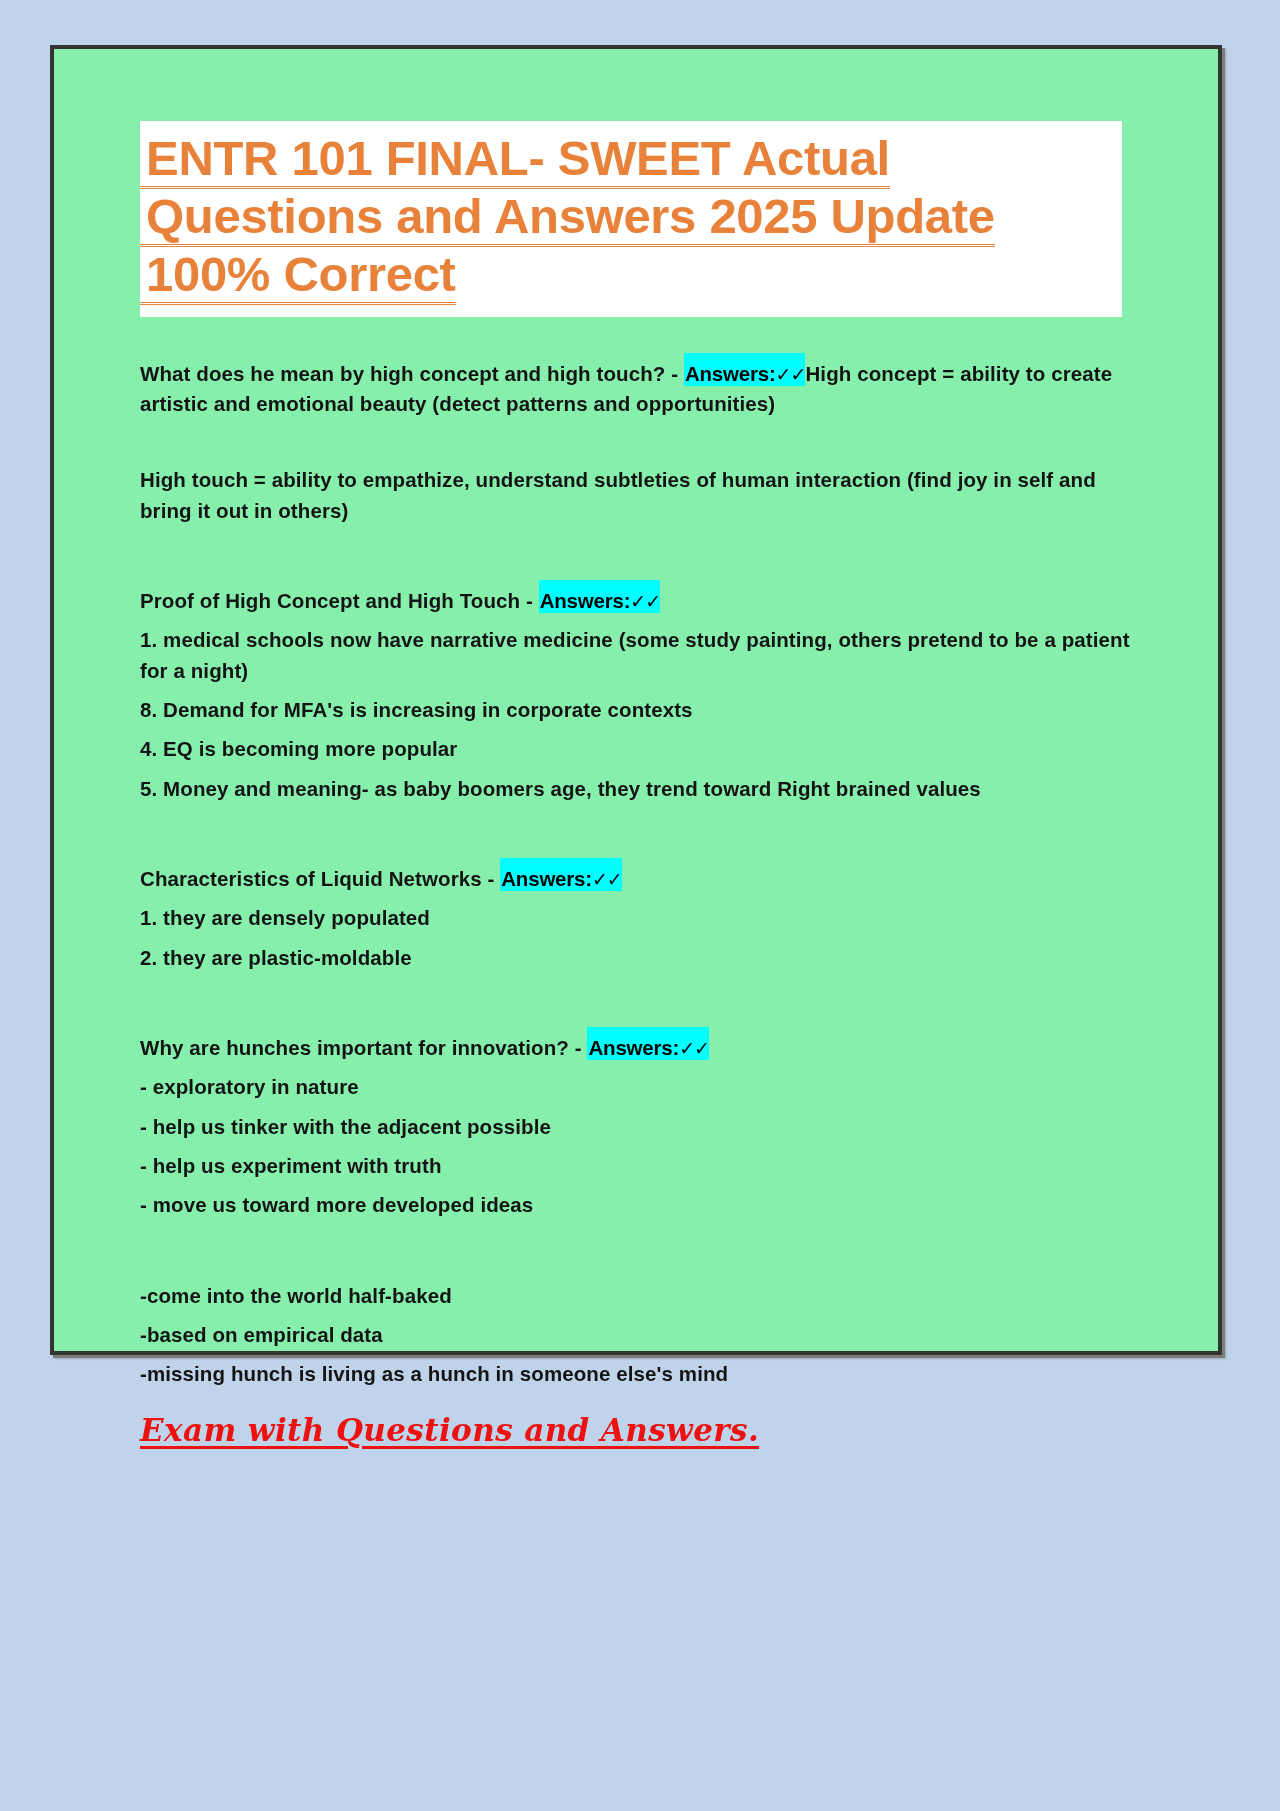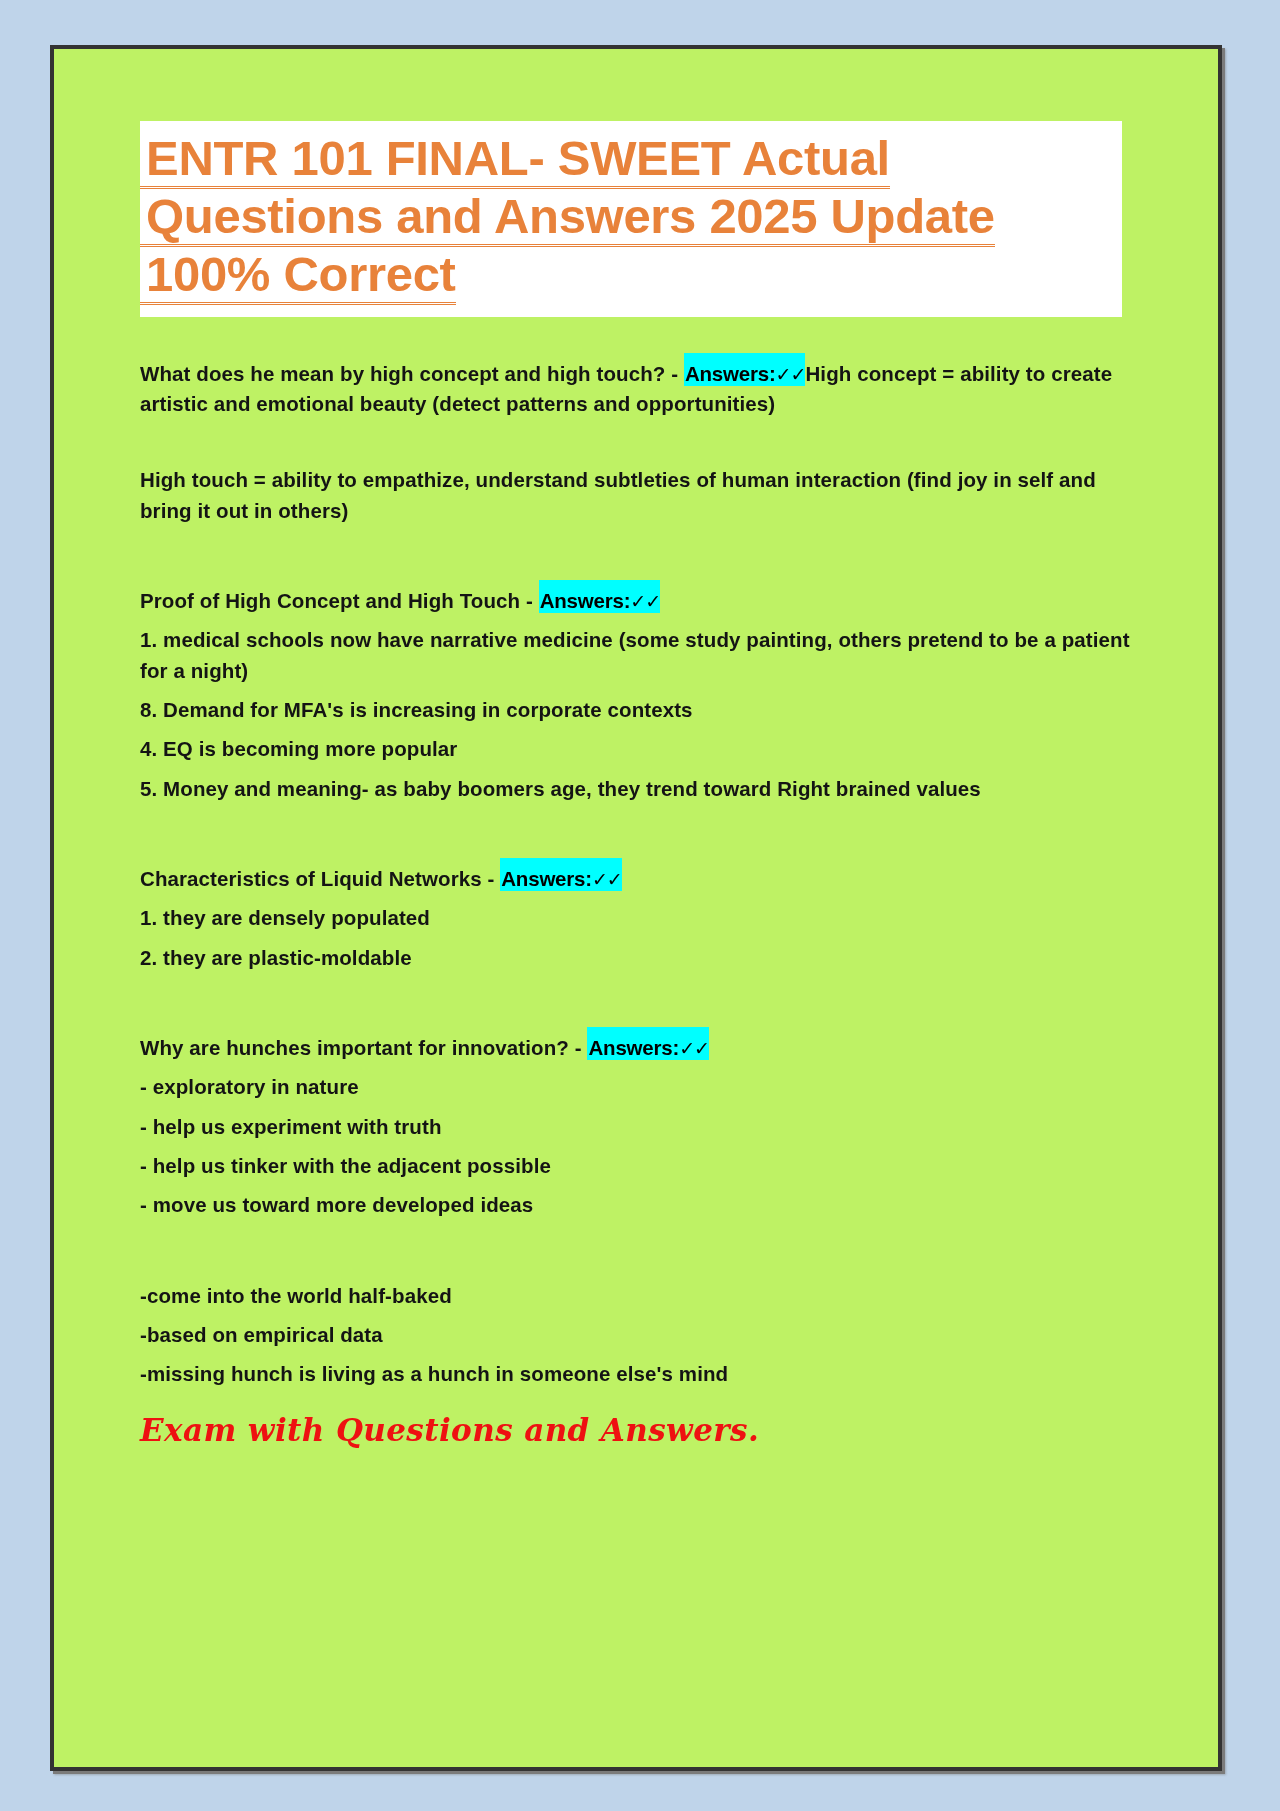--- a/index.html
+++ b/index.html
@@ -13,24 +13,24 @@
     font-family: "Liberation Sans", sans-serif;
     overflow: hidden;
   }
 
   
   .page-frame {
     position: absolute;
     left: 50px;
     top: 45px;
     width: 1172px;
-    height: 1726px;
+    height: 1310px;
     box-sizing: border-box;
     border: 4px solid #333333;
-    background: #bef264;
+    background: #86efac;
     box-shadow: 3px 3px 0 0 #7b7b7b, 4px 4px 2px 0 rgba(120,120,120,0.45);
   }
 
   .doc-body {
     position: absolute;
     left: 86px;
     top: 72px;
     width: 1000px;
   }
 
@@ -85,20 +85,21 @@
     letter-spacing: -1px;
   }
 
   
   .script-line {
     font-family: "DejaVu Serif", "Liberation Serif", serif;
     font-style: italic;
     font-weight: 700;
     font-size: 31px;
     color: #ee1111;
+    text-decoration: underline;
     text-decoration-thickness: 3px;
     text-underline-offset: 5px;
     letter-spacing: 0.4px;
     margin: 0;
     width: fit-content;
   }
 </style>
 </head>
 <body>
 
@@ -131,22 +132,22 @@
     <p class="para"><span>Characteristics of Liquid Networks - </span><span class="answers-hl"><span>Answers:</span><span class="check">✓✓</span></span></p>
 
     <p class="para">1. they are densely populated</p>
     <p class="para">2. they are plastic-moldable</p>
 
     <div class="gap-lg"></div>
 
     <p class="para"><span>Why are hunches important for innovation? - </span><span class="answers-hl"><span>Answers:</span><span class="check">✓✓</span></span></p>
 
     <p class="para">- exploratory in nature</p>
+    <p class="para">- help us tinker with the adjacent possible</p>
     <p class="para">- help us experiment with truth</p>
-    <p class="para">- help us tinker with the adjacent possible</p>
     <p class="para">- move us toward more developed ideas</p>
 
     <div class="gap-lg"></div>
 
 
     <p class="para">-come into the world half-baked</p>
     <p class="para">-based on empirical data</p>
     <p class="para">-missing hunch is living as a hunch in someone else's mind</p>
 
     <div class="gap-sm"></div>

